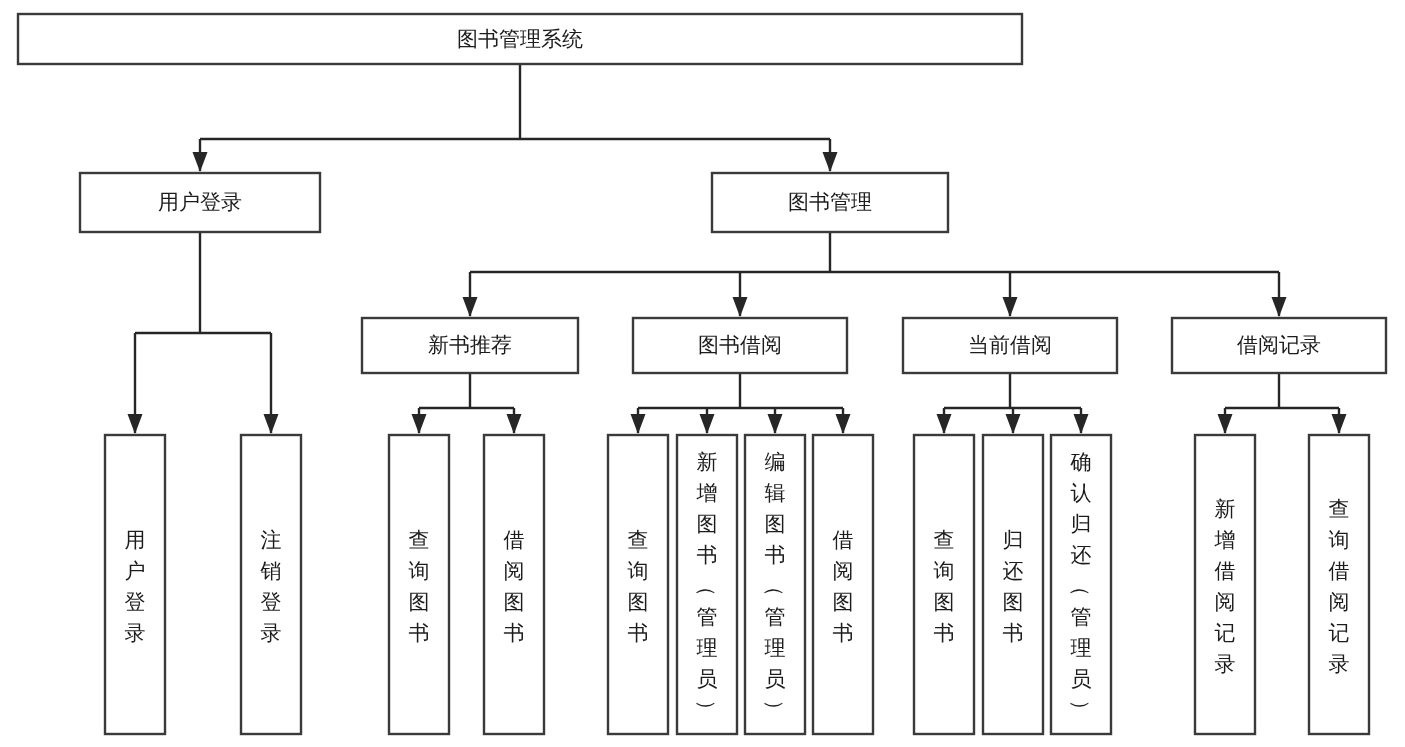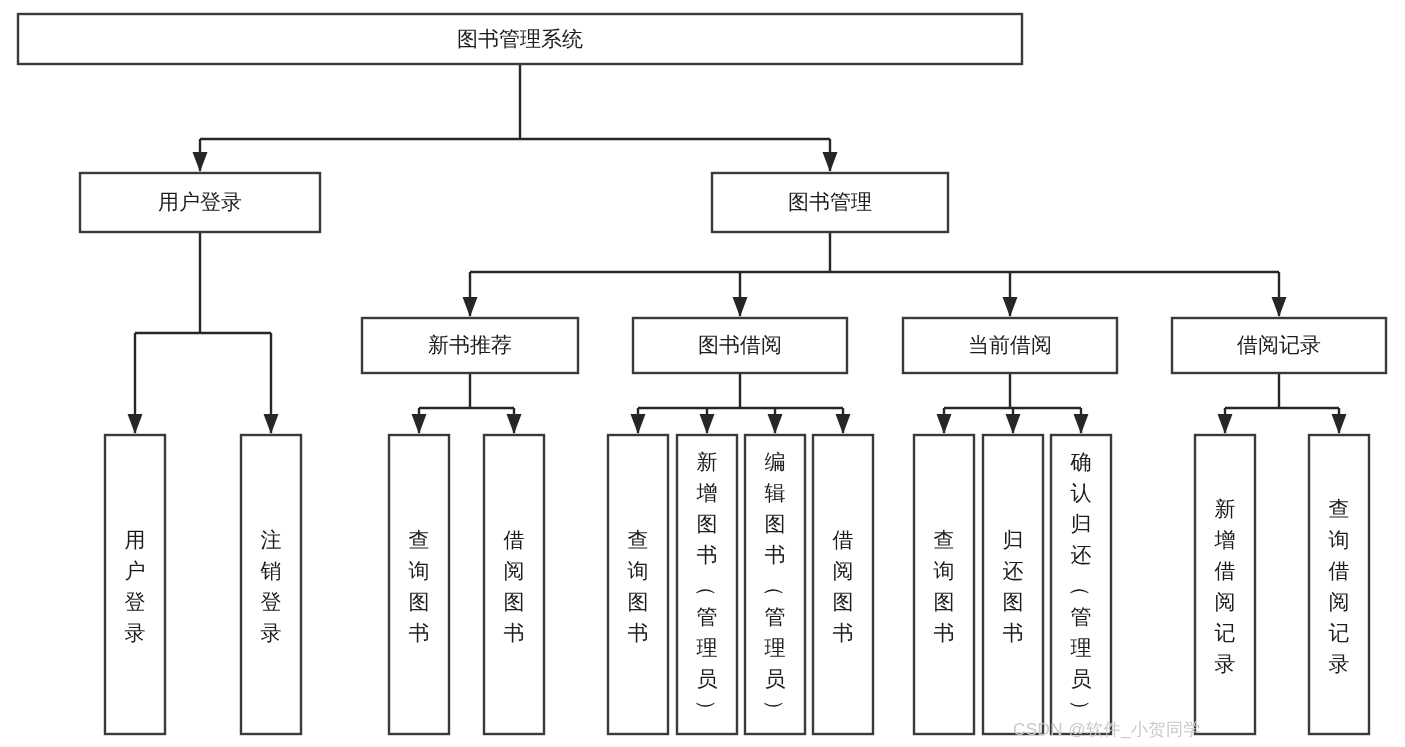--- a/index.html
+++ b/index.html
@@ -259,14 +259,13 @@
           <rect x="1309" y="435" width="60" height="299" class="node-rect"></rect>
           <text x="1339" y="515.5" class="leaf-label">查</text>
           <text x="1339" y="546.5" class="leaf-label">询</text>
           <text x="1339" y="577.5" class="leaf-label">借</text>
           <text x="1339" y="608.5" class="leaf-label">阅</text>
           <text x="1339" y="639.5" class="leaf-label">记</text>
           <text x="1339" y="670.5" class="leaf-label">录</text>
         </g>
       </g>
   </svg>
-  <div class="watermark">CSDN @软件_小贺同学</div>
 </div>
 
 </body></html>

